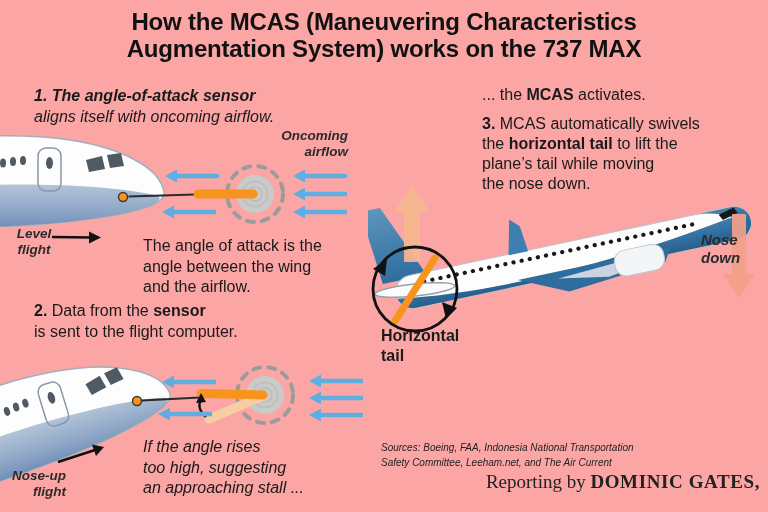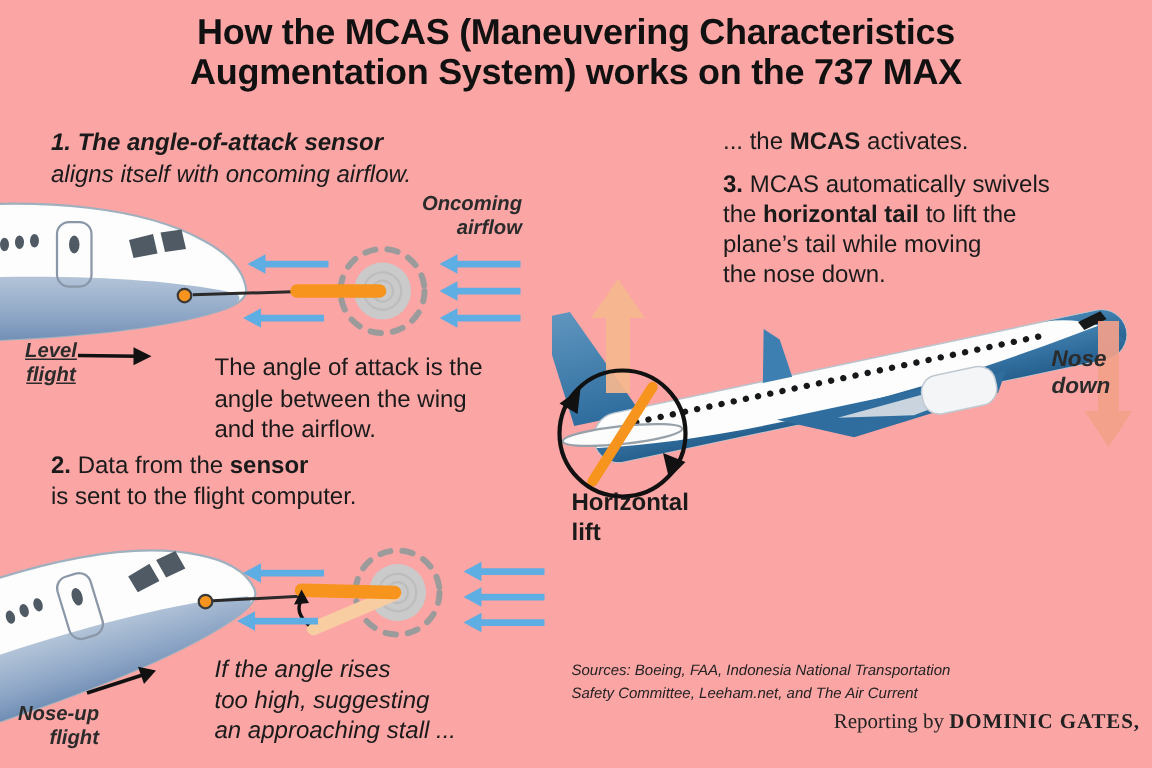--- a/index.html
+++ b/index.html
@@ -6,21 +6,21 @@
   .stage{position:relative;width:768px;height:512px;background:#fca5a5;overflow:hidden;
          font-family:"Liberation Sans","DejaVu Sans",sans-serif;color:#1a1a1a;}
   .txt{position:absolute;white-space:pre-line;}
   .b{font-weight:700;}
   .title{left:50%;top:8px;transform:translateX(-50%);width:660px;text-align:center;
          font-size:24px;font-weight:800;line-height:27px;letter-spacing:-0.2px;color:#111;}
   .body16{font-size:16px;line-height:20.5px;}
   .lbl{font-size:13.5px;line-height:15.5px;font-style:italic;font-weight:700;color:#2b2b2b;}
   .sources{font-size:10px;line-height:15px;font-style:italic;color:#222;}
   .credits{position:absolute;right:8px;top:474px;text-align:right;
-           font-family:"Liberation Serif","DejaVu Serif",serif;font-size:14px;line-height:15px;color:#222;}
+           font-family:"Liberation Serif","DejaVu Serif",serif;font-size:19px;line-height:15px;color:#222;}
   .credits .name{font-weight:700;letter-spacing:0.6px;}
   svg{position:absolute;display:block;}
 </style>
 </head>
 <body>
 
 <div class="stage">
 
   <svg style="left:0;top:130px;" width="370" height="165" viewBox="0 0 370 165">
     <defs>
@@ -132,41 +132,41 @@
     <polygon points="371,116 355,92 364,92 364,32 378,32 378,92 387,92" fill="#F3A18A" opacity="0.92"></polygon>
   </svg>
 
   <div class="txt title">How the MCAS (Maneuvering Characteristics
 Augmentation System) works on the 737 MAX</div>
 
   <div class="txt body16" style="left:34px;top:86px;font-style:italic;"><span class="b">1. The angle-of-attack sensor</span><span>
 aligns itself with oncoming airflow.</span></div>
   <div class="txt lbl" style="left:280px;top:128px;width:68px;text-align:right;">Oncoming
 airflow</div>
-  <div class="txt lbl" style="left:12px;top:226px;width:44px;text-align:center;text-decoration:underline;">Level
+  <div class="txt lbl" style="left:12px;top:226px;width:44px;text-align:center;">Level
 flight</div>
   <div class="txt body16" style="left:143px;top:236px;">The angle of attack is the
 angle between the wing
 and the airflow.</div>
 
   <div class="txt body16" style="left:34px;top:301px;"><span class="b">2.</span><span> Data from the </span><span class="b">sensor</span><span>
 is sent to the flight computer.</span></div>
   <div class="txt lbl" style="left:2px;top:468px;width:64px;text-align:right;">Nose-up
 flight</div>
   <div class="txt body16" style="left:143px;top:437px;font-style:italic;">If the angle rises
 too high, suggesting
 an approaching stall ...</div>
 
   <div class="txt body16" style="left:482px;top:85px;"><span>... the </span><span class="b">MCAS</span><span> activates.</span></div>
   <div class="txt body16" style="left:482px;top:114px;width:275px;line-height:20px;"><span class="b">3.</span><span> MCAS automatically swivels
 the </span><span class="b">horizontal tail</span><span> to lift the
 plane’s tail while moving
 the nose down.</span></div>
   <div class="txt" style="left:381px;top:326px;font-size:16px;font-weight:700;line-height:20px;">Horizontal
-lift</div>
+tail</div>
   <div class="txt lbl" style="left:701px;top:231px;font-size:15px;line-height:17.5px;">Nose
 down</div>
 
   <div class="txt sources" style="left:381px;top:440px;">Sources: Boeing, FAA, Indonesia National Transportation
 Safety Committee, Leeham.net, and The Air Current</div>
 
   <div class="credits">
     <div><span>Reporting by </span><span class="name">DOMINIC GATES,</span></div>
   </div>
 

